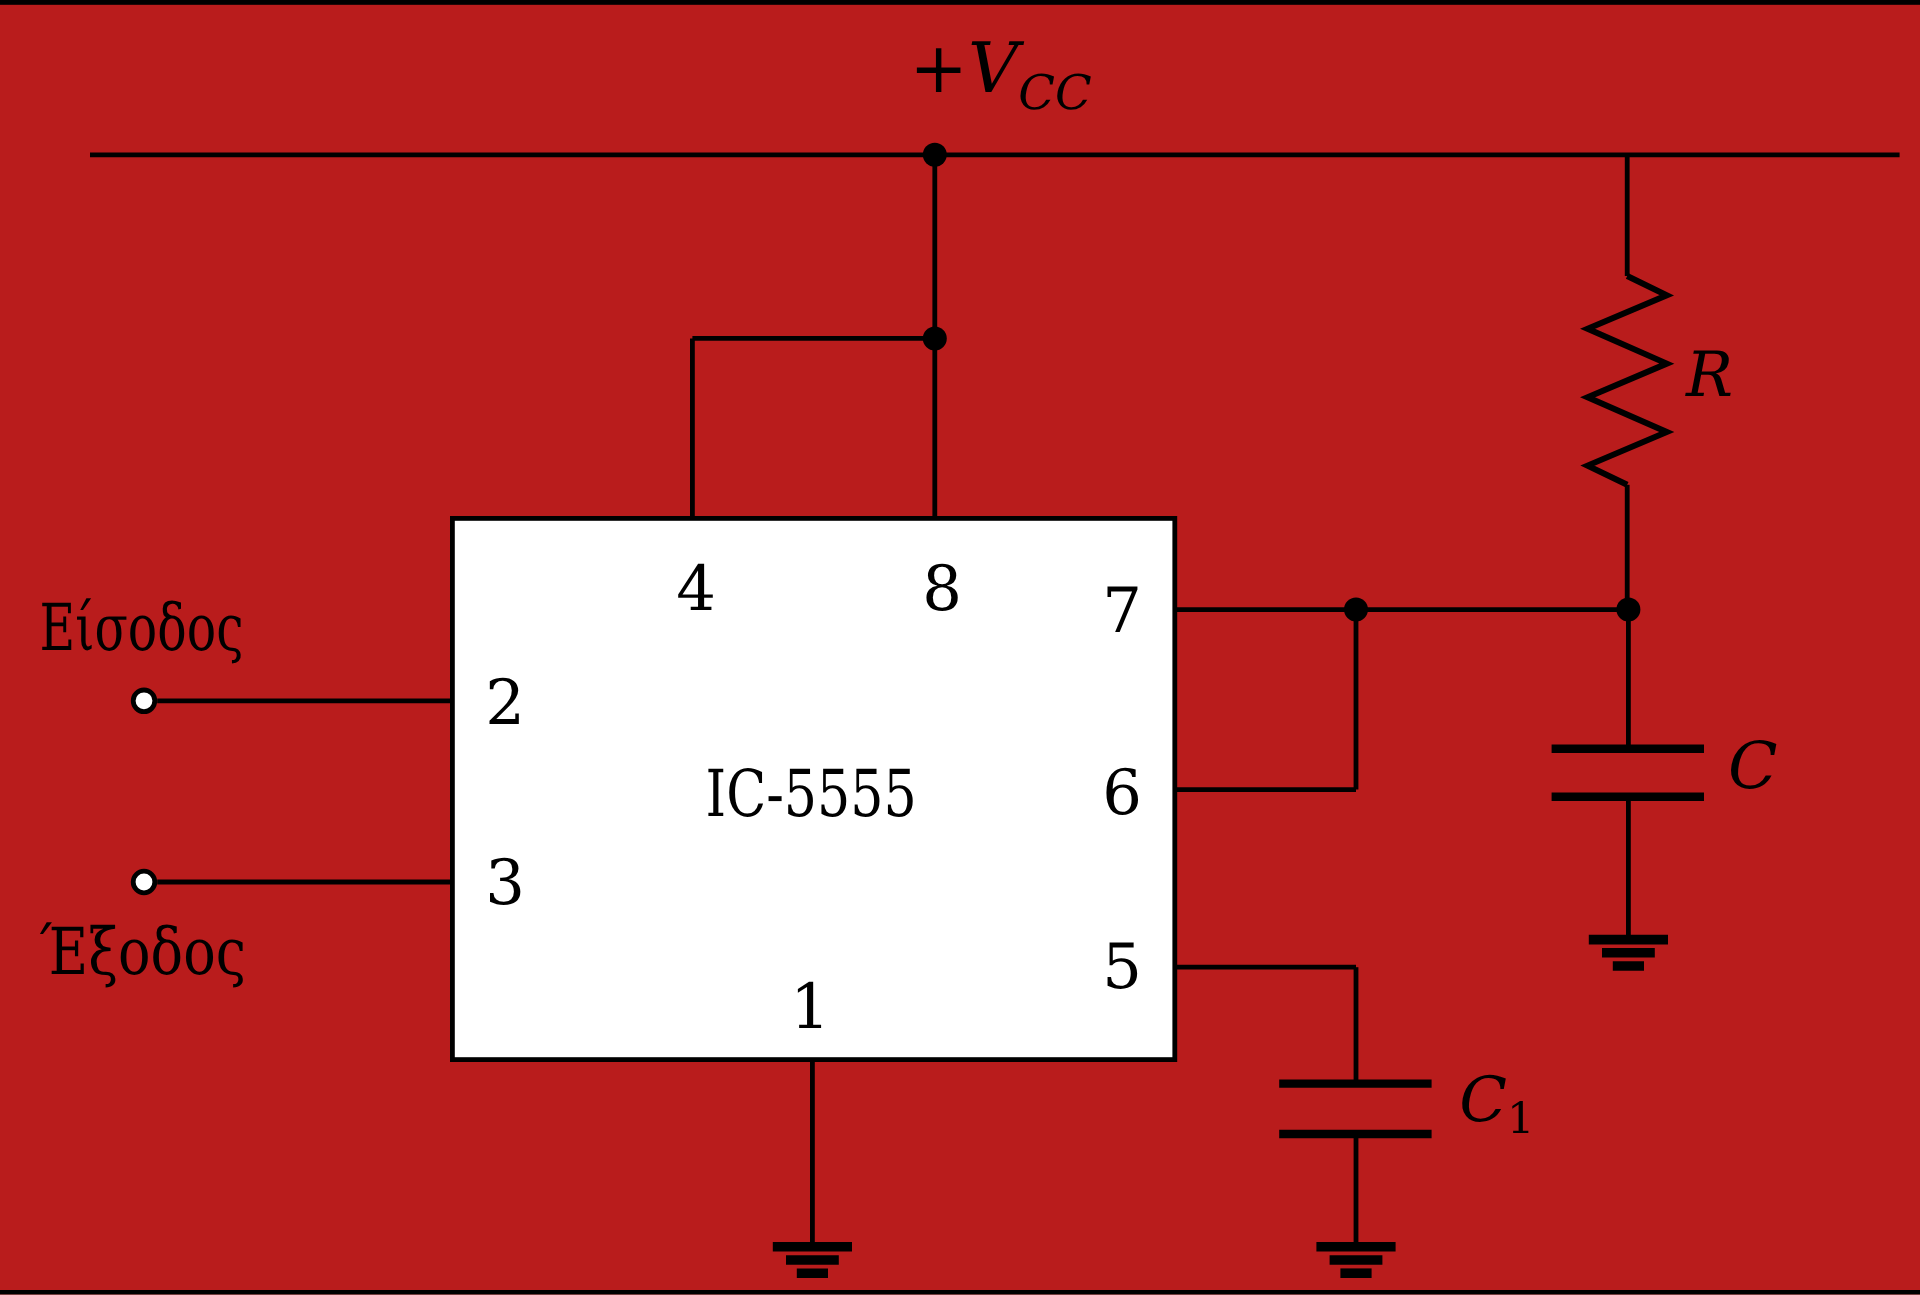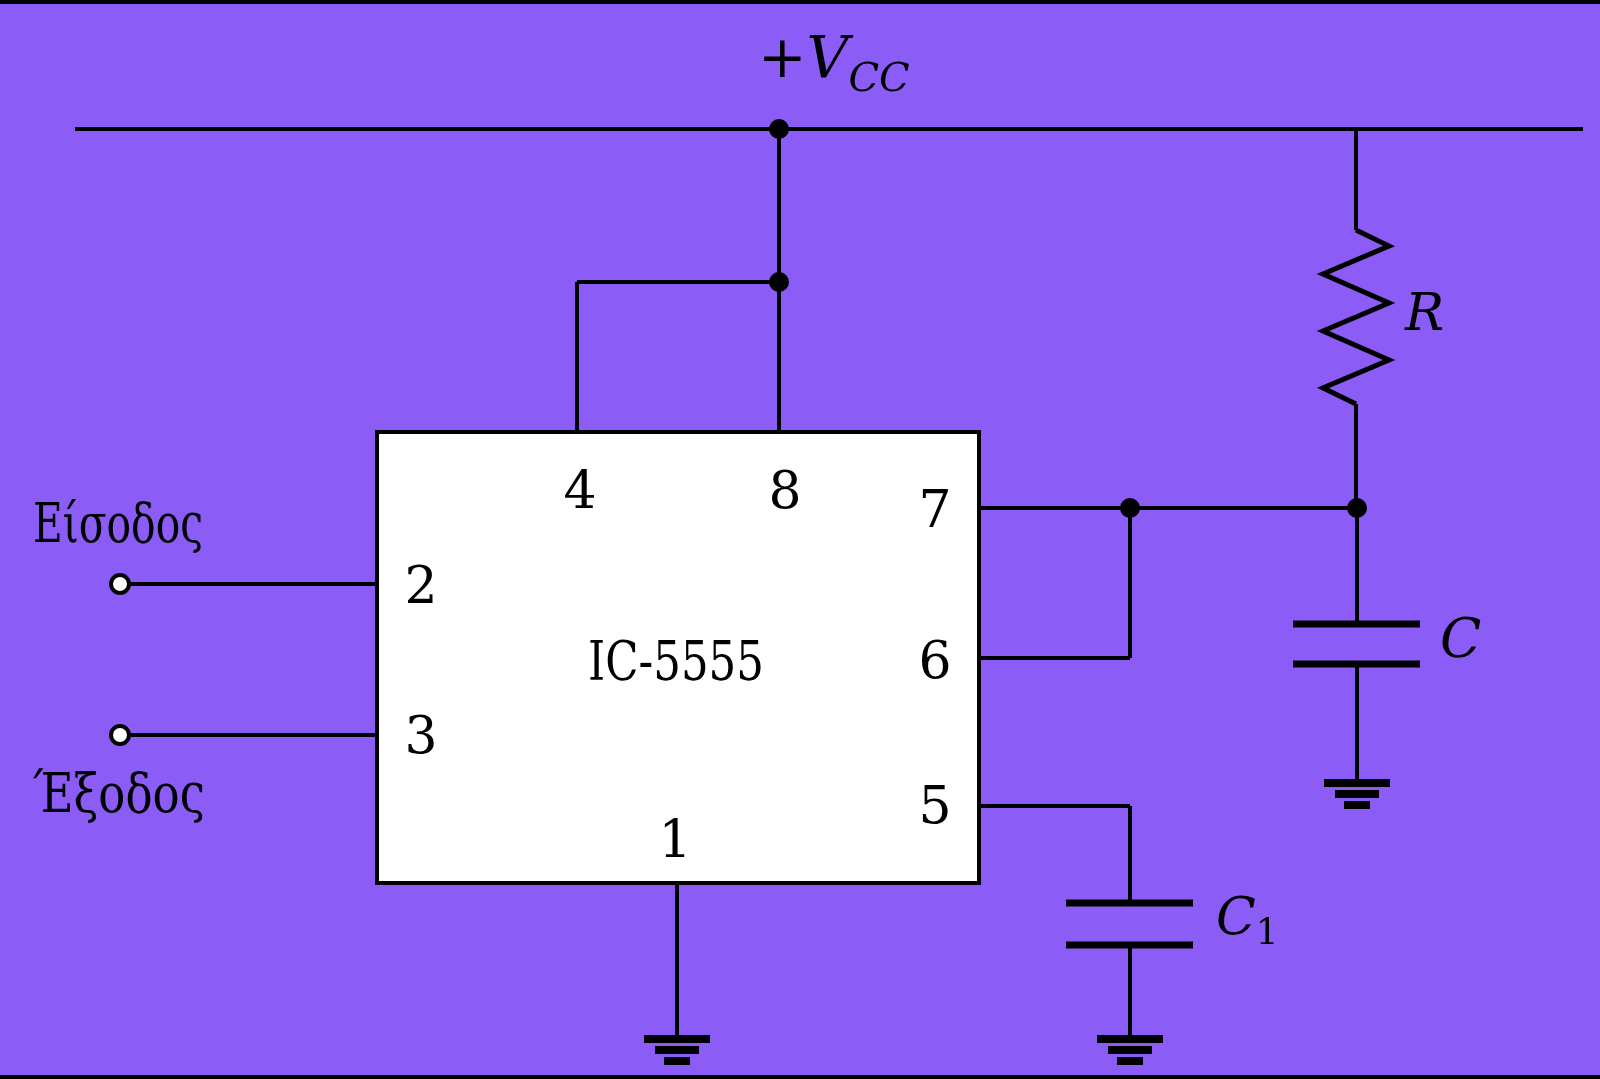--- a/index.html
+++ b/index.html
@@ -1,20 +1,20 @@
 <!DOCTYPE html>
 <html><head>
 <meta charset="utf-8">
 <style>
   html, body { margin: 0; padding: 0; background: #ffffff; }
   .stage {
     position: relative;
     width: 1600px;
     height: 1079px;
-    background: #8b5cf6;
+    background: #b91c1c;
     overflow: hidden;
   }
   svg { display: block; }
   .wire   { stroke: #000000; stroke-width: 4; fill: none; }
   .zig    { stroke: #000000; stroke-width: 5; fill: none; stroke-linejoin: miter; }
   .plate  { stroke: #000000; stroke-width: 7; fill: none; }
   .gndbar { stroke: #000000; stroke-width: 8; fill: none; }
   .dot    { fill: #000000; stroke: none; }
   .term   { fill: #ffffff; stroke: #000000; stroke-width: 4; }
   .border { fill: #000000; stroke: none; }

